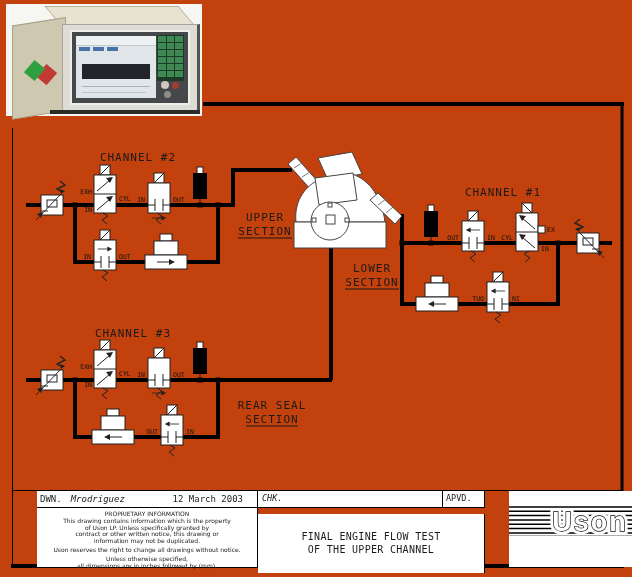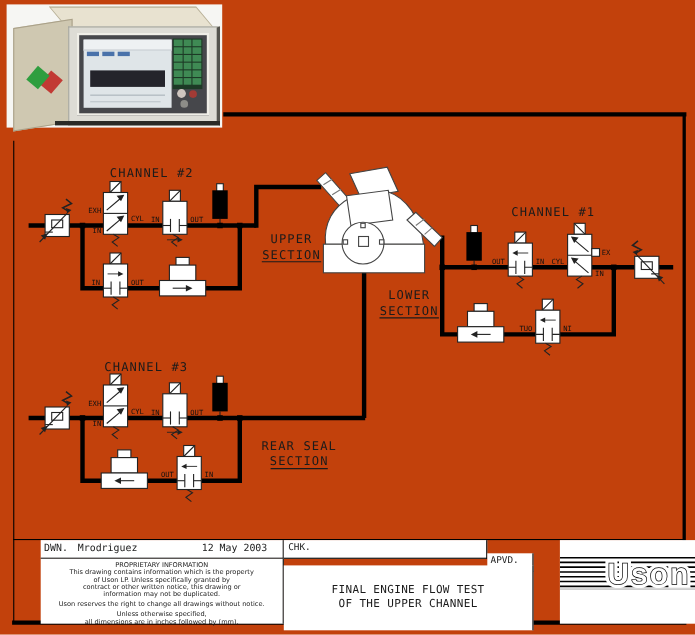--- a/index.html
+++ b/index.html
@@ -40,25 +40,25 @@
   .kb3{left:5px;top:11px;width:7px;height:7px;background:#8d8d88;}
   .ph-shadow{position:absolute;left:44px;right:2px;bottom:2px;height:4px;background:#2b2b27;}
 
   
   .tb{position:absolute;left:12px;top:490px;width:610px;height:76px;box-sizing:border-box;
       border-top:1.5px solid #000;color:#1b1b1b;}
   .tb-cell{position:absolute;box-sizing:border-box;background:#fff;margin-left:25px;}
   .tb-dwn{left:0;top:0;width:221px;height:17px;border-right:1px solid #000;border-bottom:1px solid #000;
           display:flex;align-items:center;font-size:9px;}
   .tb-dwn .lab{margin-left:3px;}
-  .tb-dwn .name{margin-left:9px;}
+  .tb-dwn .name{margin-left:9px;font-style:italic;}
   .tb-dwn .date{margin-left:auto;margin-right:14px;}
   .tb-chk{left:221px;top:0;width:185px;height:17px;border-right:1px solid #000;border-bottom:1px solid #000;
-          font-size:8.5px;padding:2px 0 0 4px;}
-  .tb-apvd{left:406px;top:12px;width:42px;height:17px;border-right:1px solid #000;border-bottom:1px solid #000;
+          font-size:8.5px;padding:2px 0 0 4px;font-style:italic;}
+  .tb-apvd{left:406px;top:0;width:42px;height:17px;border-right:1px solid #000;border-bottom:1px solid #000;
            font-size:8.5px;padding:2px 0 0 3px;}
   .tb-prop{left:0;top:17px;width:221px;height:59px;border-right:1px solid #000;
            font-family:"DejaVu Sans",sans-serif;font-size:6px;line-height:6.8px;text-align:center;
            padding-top:3px;color:#222;}
   .tb-prop .gap{height:2px;}
   .tb-title{left:221px;top:23px;width:227px;height:59px;border-right:1px solid #000;
             display:flex;flex-direction:column;justify-content:center;align-items:center;
             font-size:10px;line-height:12.5px;letter-spacing:0.3px;}
   .tb-logo{left:472px;top:0;width:162px;height:76px;}
   .tb-logo svg{position:absolute;left:0;top:14px;width:162px;height:32px;}
@@ -280,21 +280,21 @@
       <text class="cap" x="272" y="409" text-anchor="middle">REAR SEAL</text>
       <text class="cap" x="272" y="423" text-anchor="middle">SECTION</text>
       <line x1="246" y1="426" x2="298" y2="426" stroke="#1b1b1b"></line>
     </g>
   </svg>
 
   <div class="tb">
     <div class="tb-cell tb-dwn">
       <span class="lab">DWN.</span>
       <span class="name">Mrodriguez</span>
-      <span class="date">12 May 2003</span>
+      <span class="date">12 March 2003</span>
     </div>
     <div class="tb-cell tb-chk">
       <span>CHK.</span>
     </div>
     <div class="tb-cell tb-apvd">
       <span>APVD.</span>
     </div>
     <div class="tb-cell tb-prop">
       <div>PROPRIETARY INFORMATION</div>
       <div>This drawing contains information which is the property</div>

